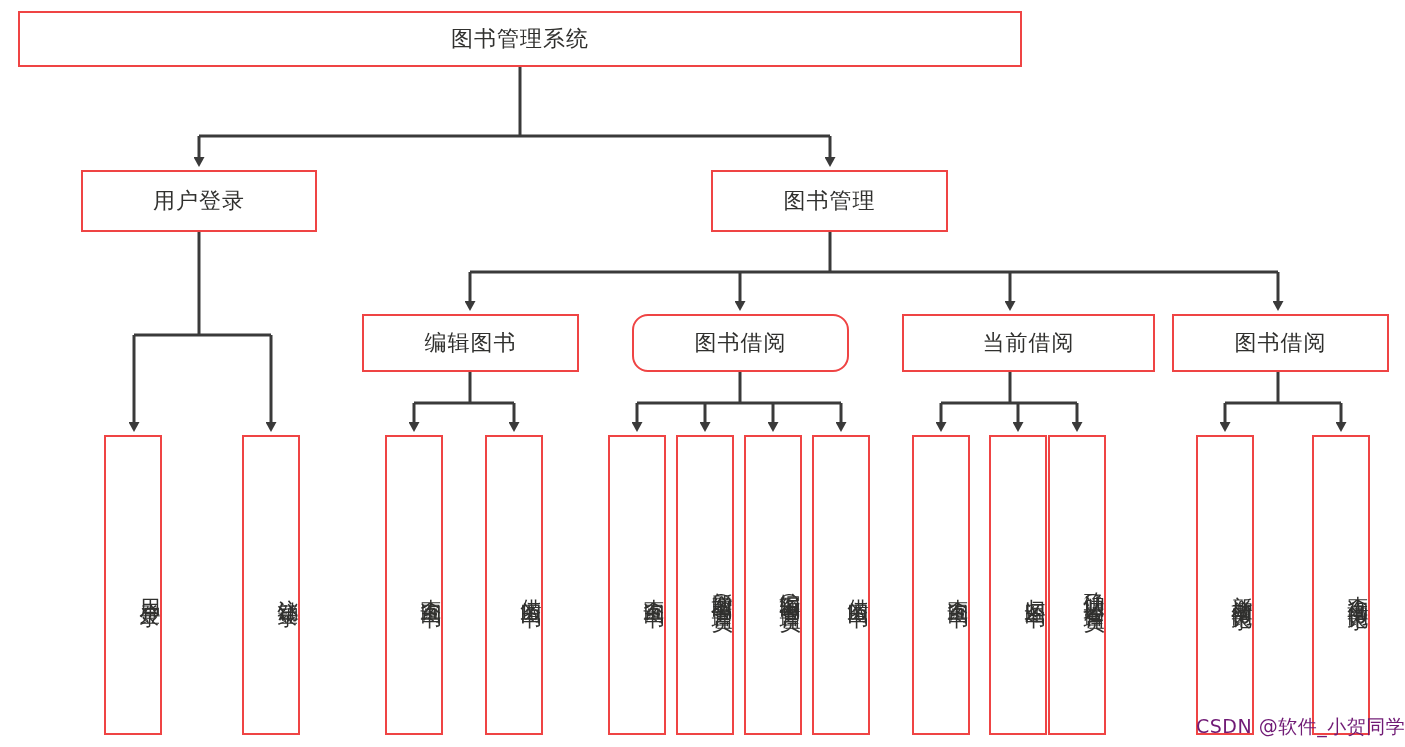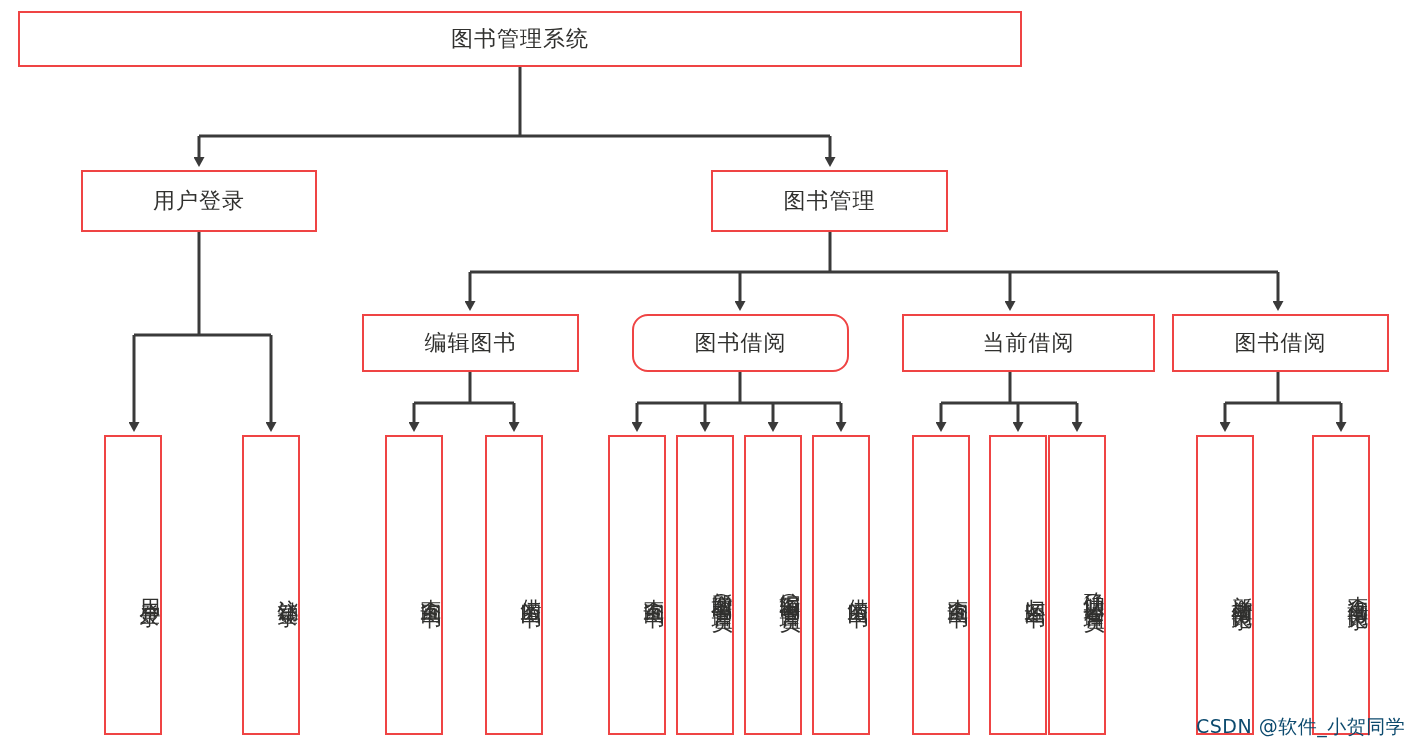--- a/index.html
+++ b/index.html
@@ -46,21 +46,21 @@
     text-orientation: upright;
     letter-spacing: 3px;
     line-height: 1;
     padding-top: 6px;
     align-items: flex-start;
     justify-content: center;
   }
   .watermark {
     position: absolute;
     font-size: 19px;
-    color: #0c4a6e;
+    color: #701a75;
     white-space: nowrap;
     letter-spacing: 0.5px;
   }
 </style>
 </head>
 <body>
 
 <div id="canvas">
 
   <svg id="diagram-svg" viewBox="0 0 1405 747" xmlns="http://www.w3.org/2000/svg">

